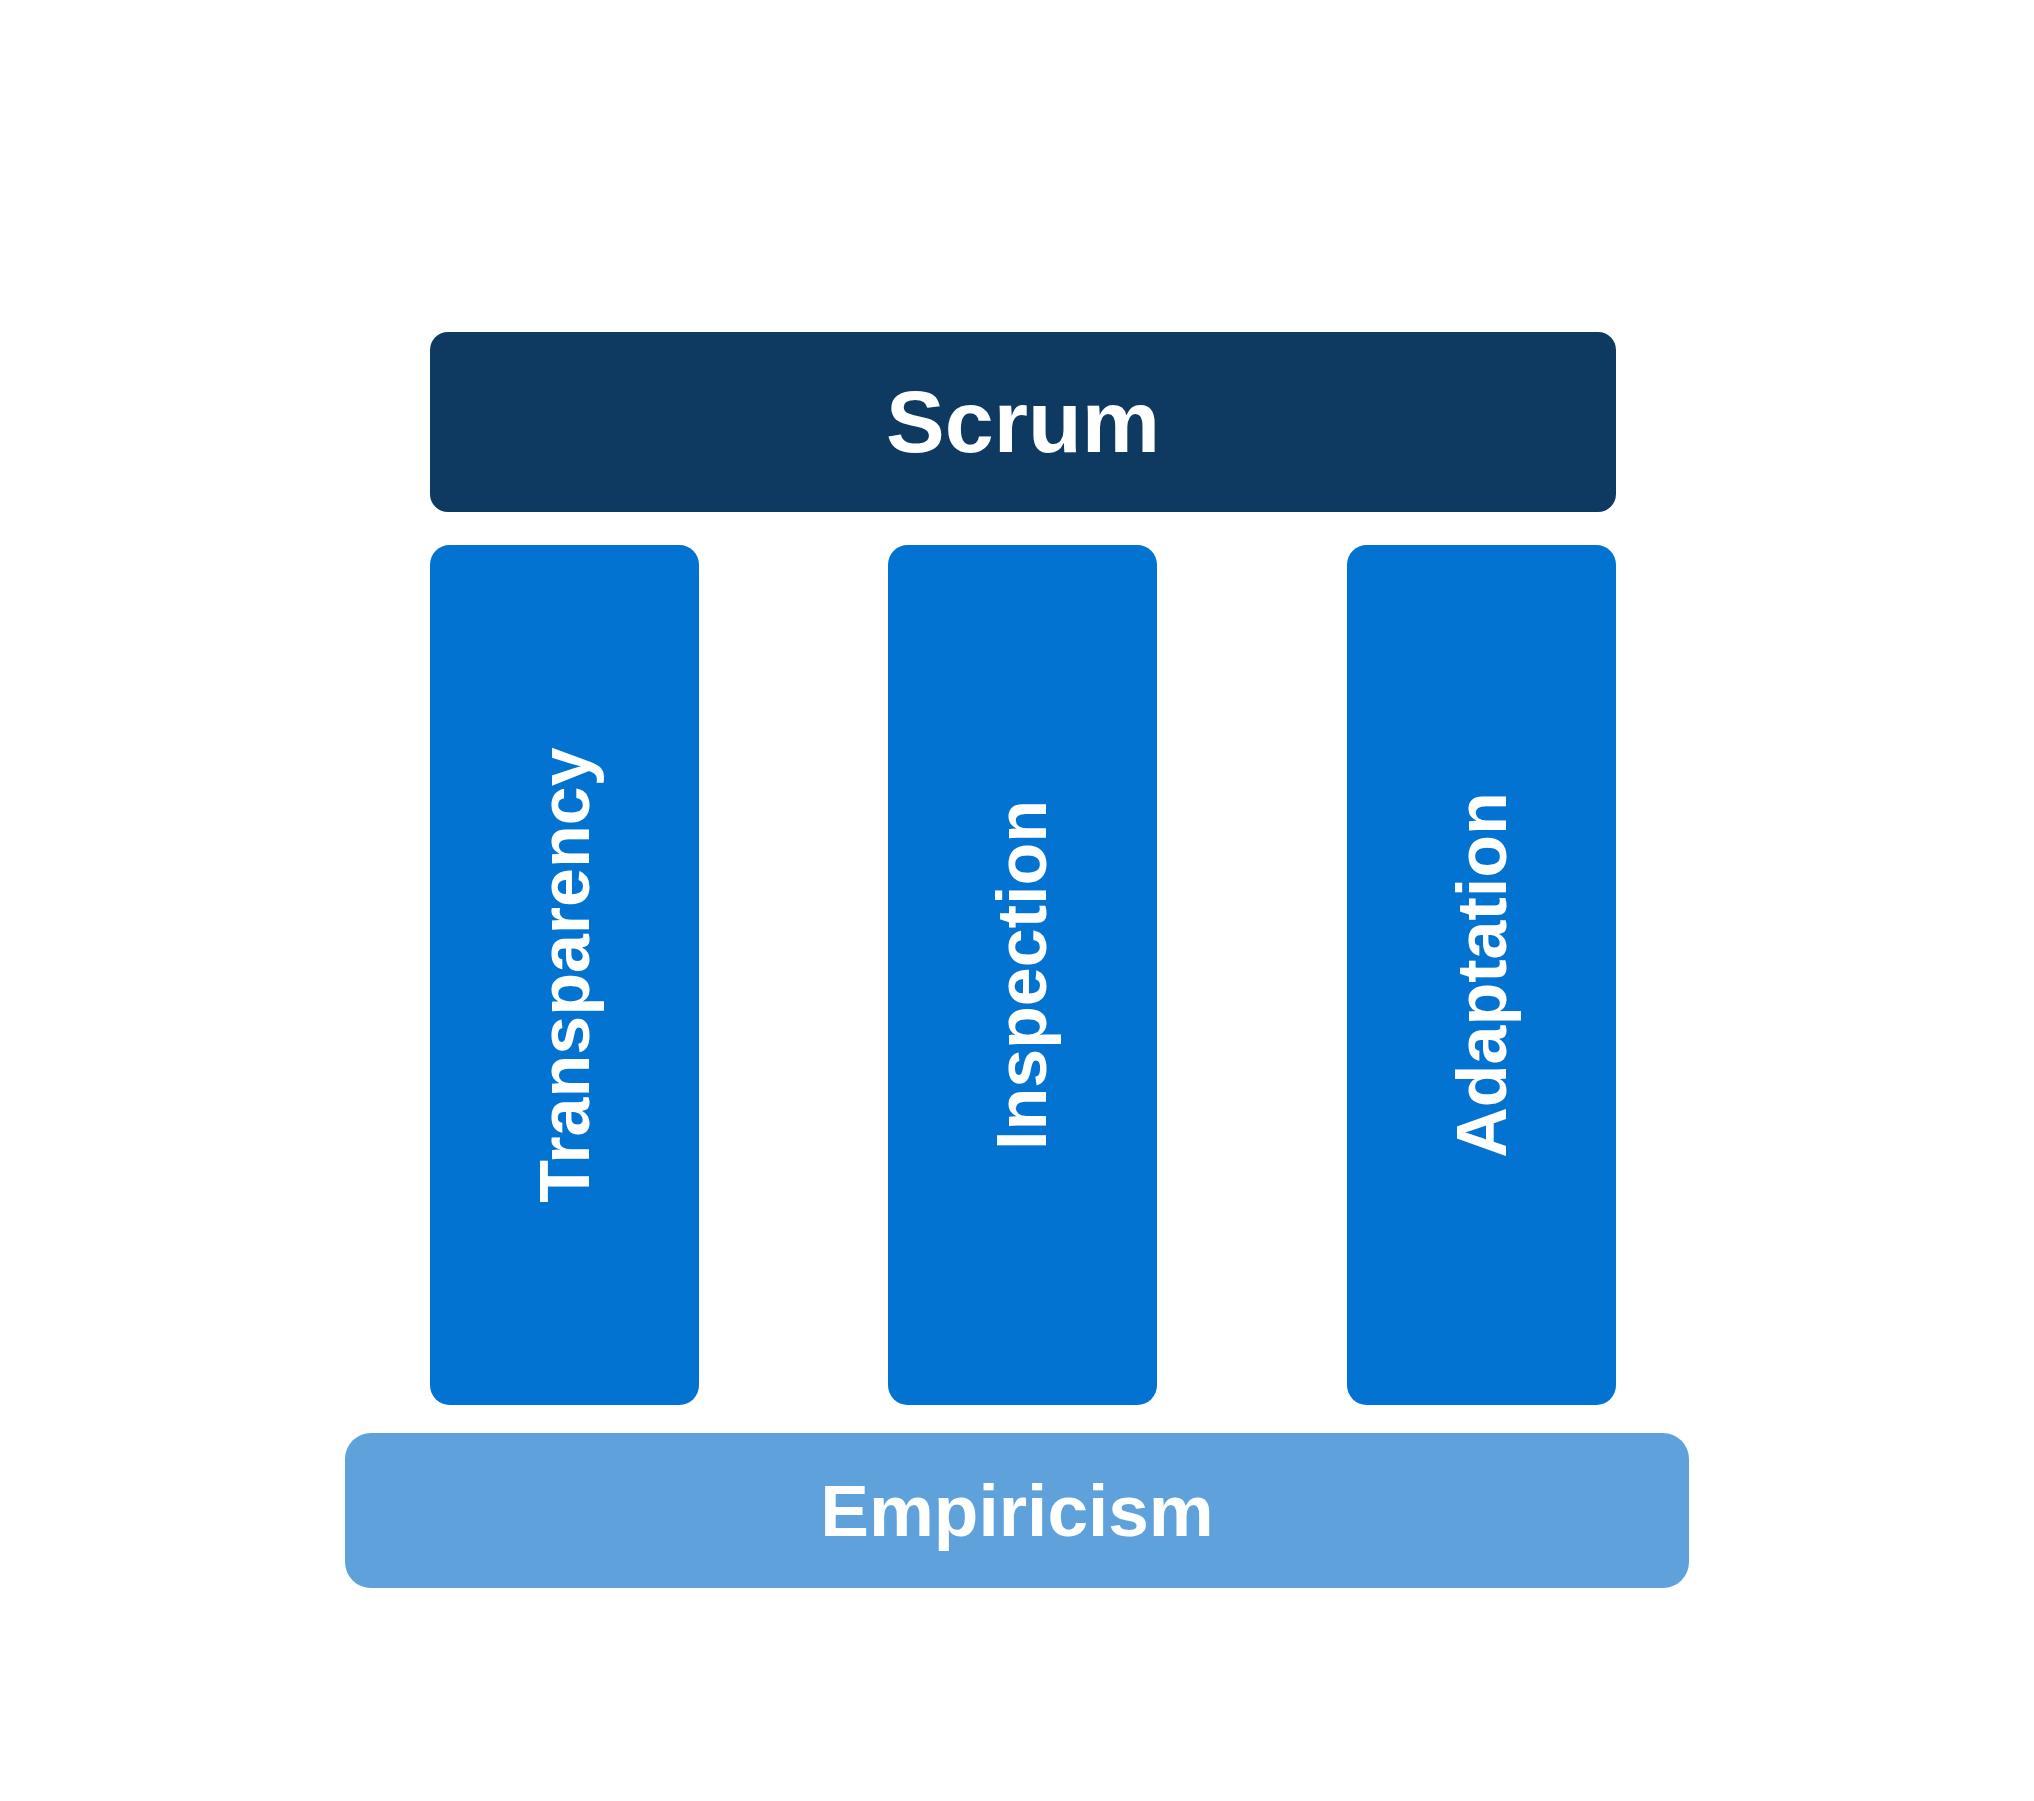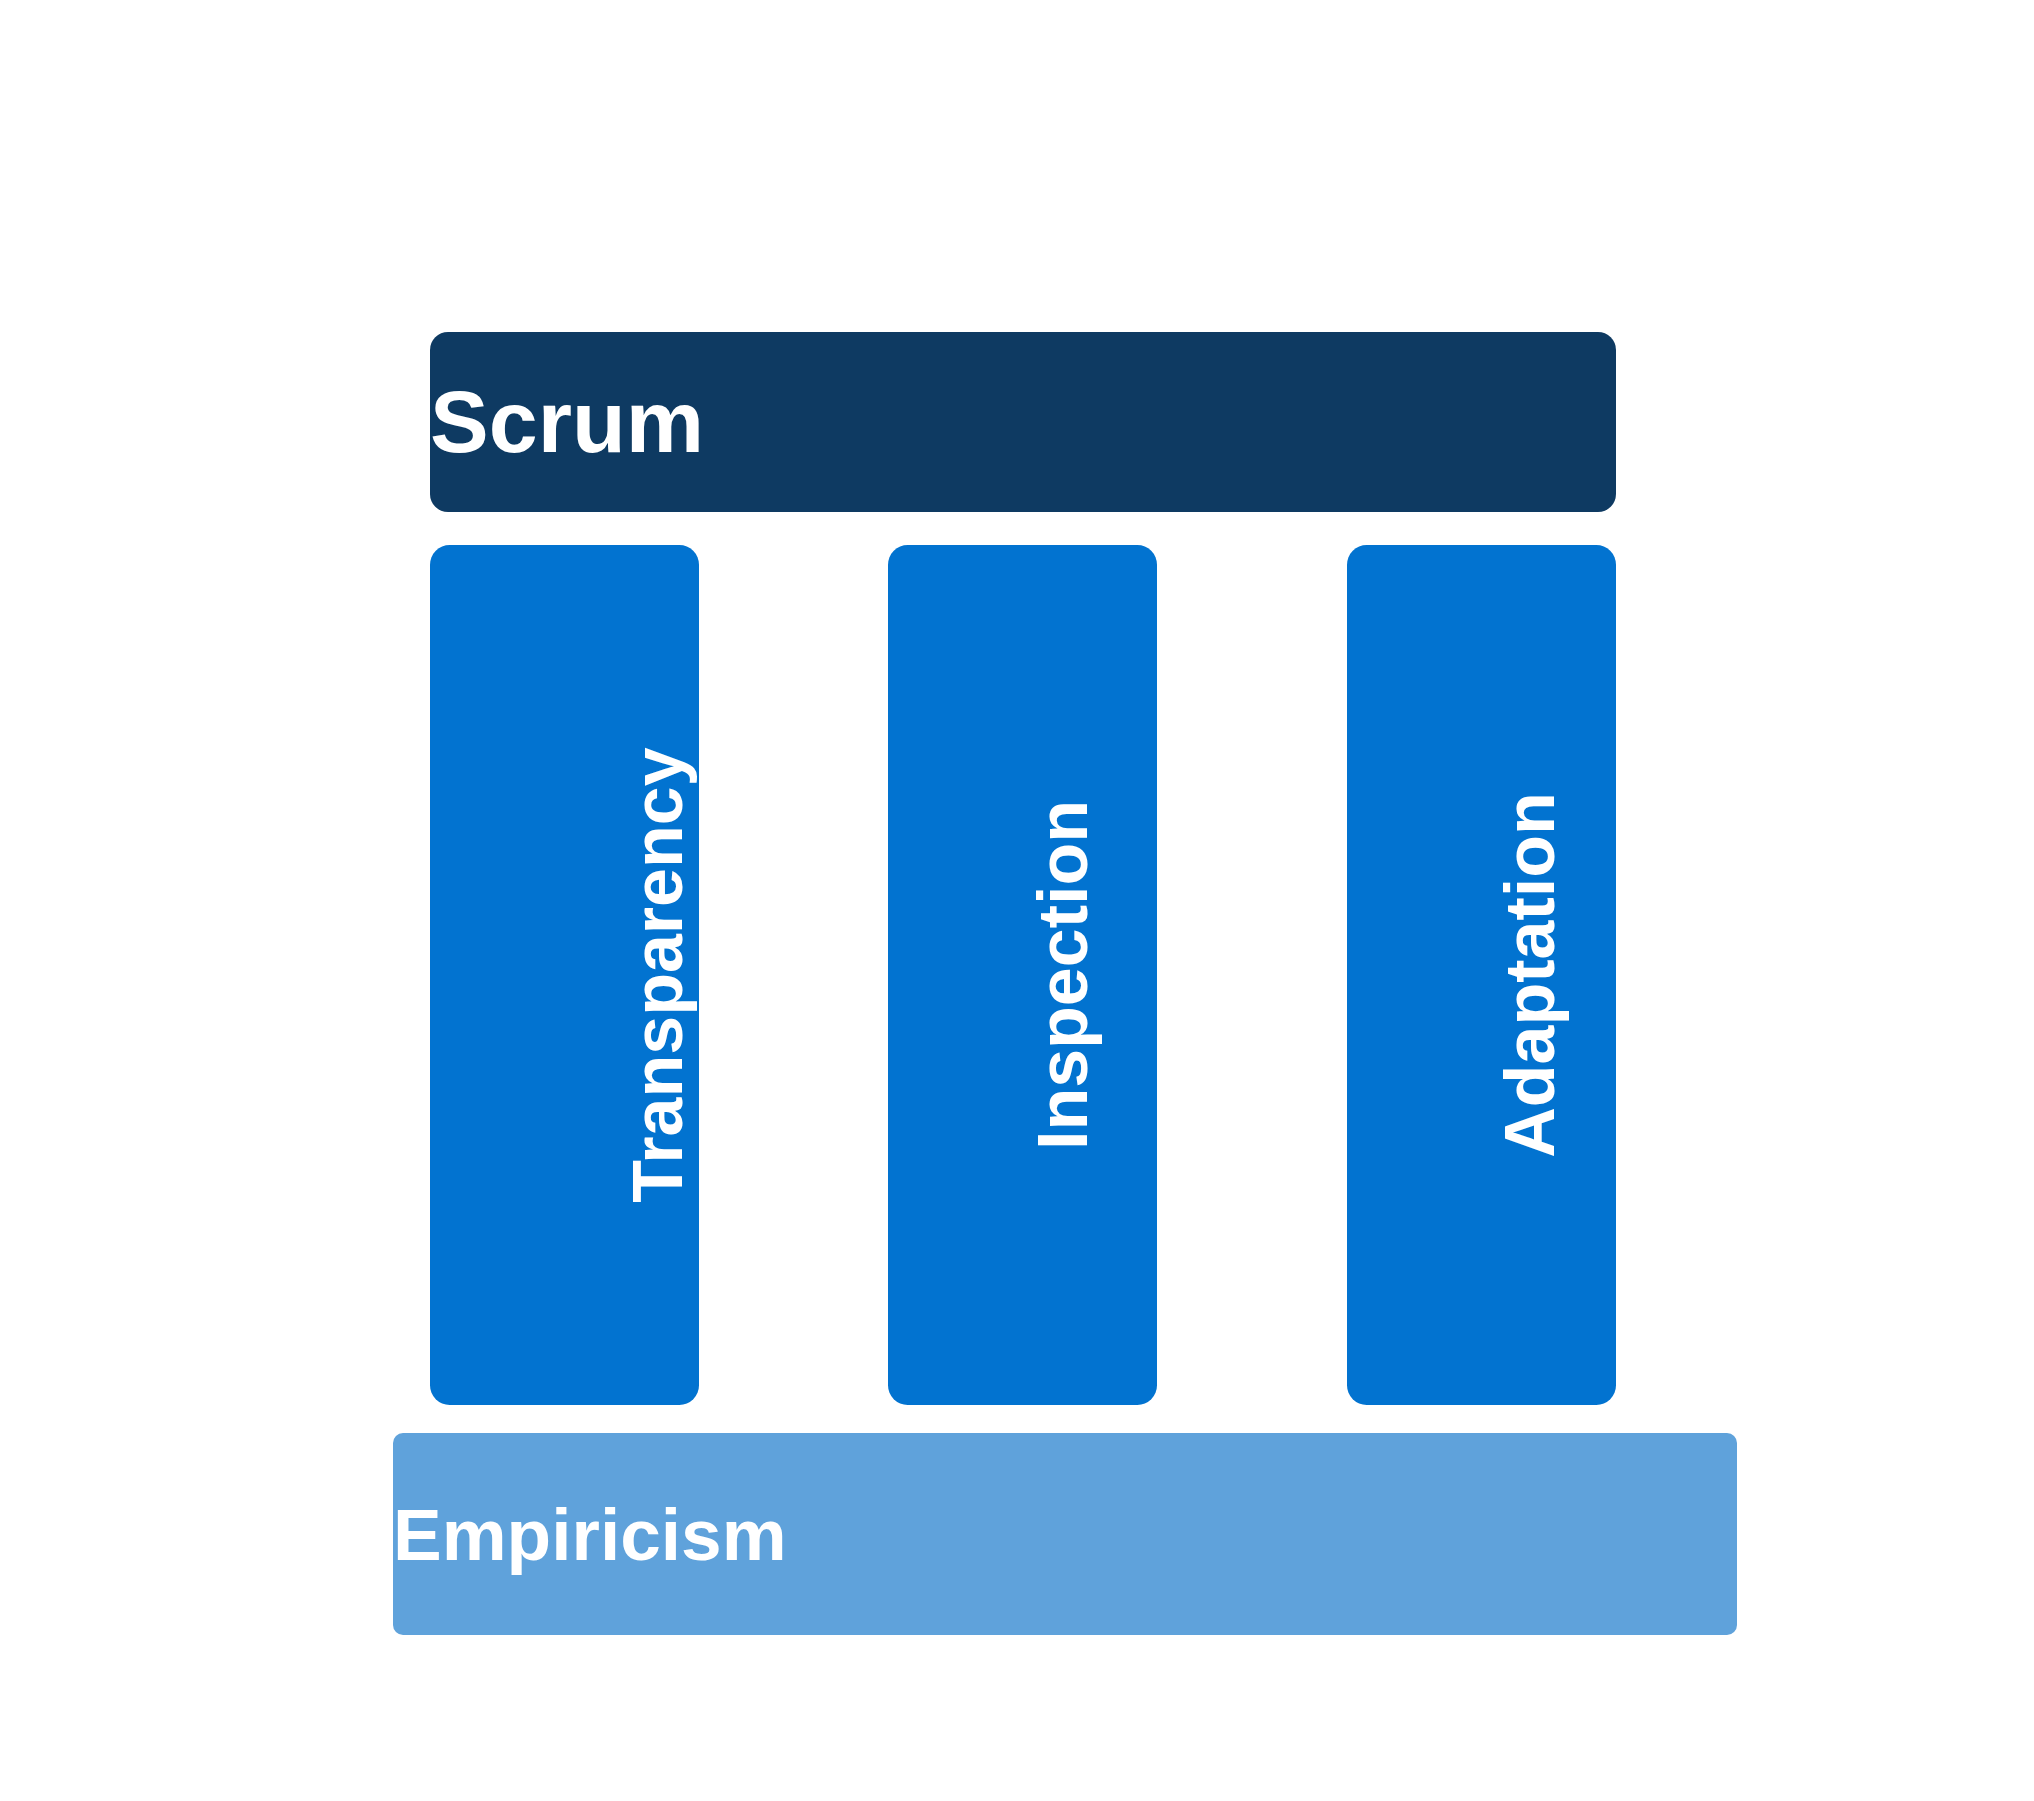--- a/index.html
+++ b/index.html
@@ -12,21 +12,21 @@
     width: 2035px;
     height: 1802px;
     background: var(--c-background, #ffffff);
     overflow: hidden;
     font-family: "Liberation Sans", "DejaVu Sans", sans-serif;
   }
   .block {
     position: absolute;
     display: flex;
     align-items: center;
-    justify-content: flex-start;
+    justify-content: center;
     color: var(--c-text, #ffffff);
     font-weight: bold;
   }
   .roof {
     left: 430px;
     top: 332px;
     width: 1186px;
     height: 180px;
     border-radius: 18px;
     background: var(--c-header, #0e3a62);
@@ -44,25 +44,24 @@
   .pillar-2 { left: 888px; }
   .pillar-3 { left: 1347px; }
   .vlabel {
     transform: rotate(-90deg);
     white-space: nowrap;
   }
   .foundation {
     left: 345px;
     top: 1433px;
     width: 1344px;
-    height: 202px;
-    border-radius: 10px;
+    height: 155px;
+    border-radius: 26px;
     background: var(--c-foundation, #5fa2db);
     font-size: 73px;
-    margin-left: 48px;
   }
 </style>
 </head>
 <body>
 
 <div id="canvas">
 
   <div class="block roof">
     <span>Scrum</span>
   </div>

